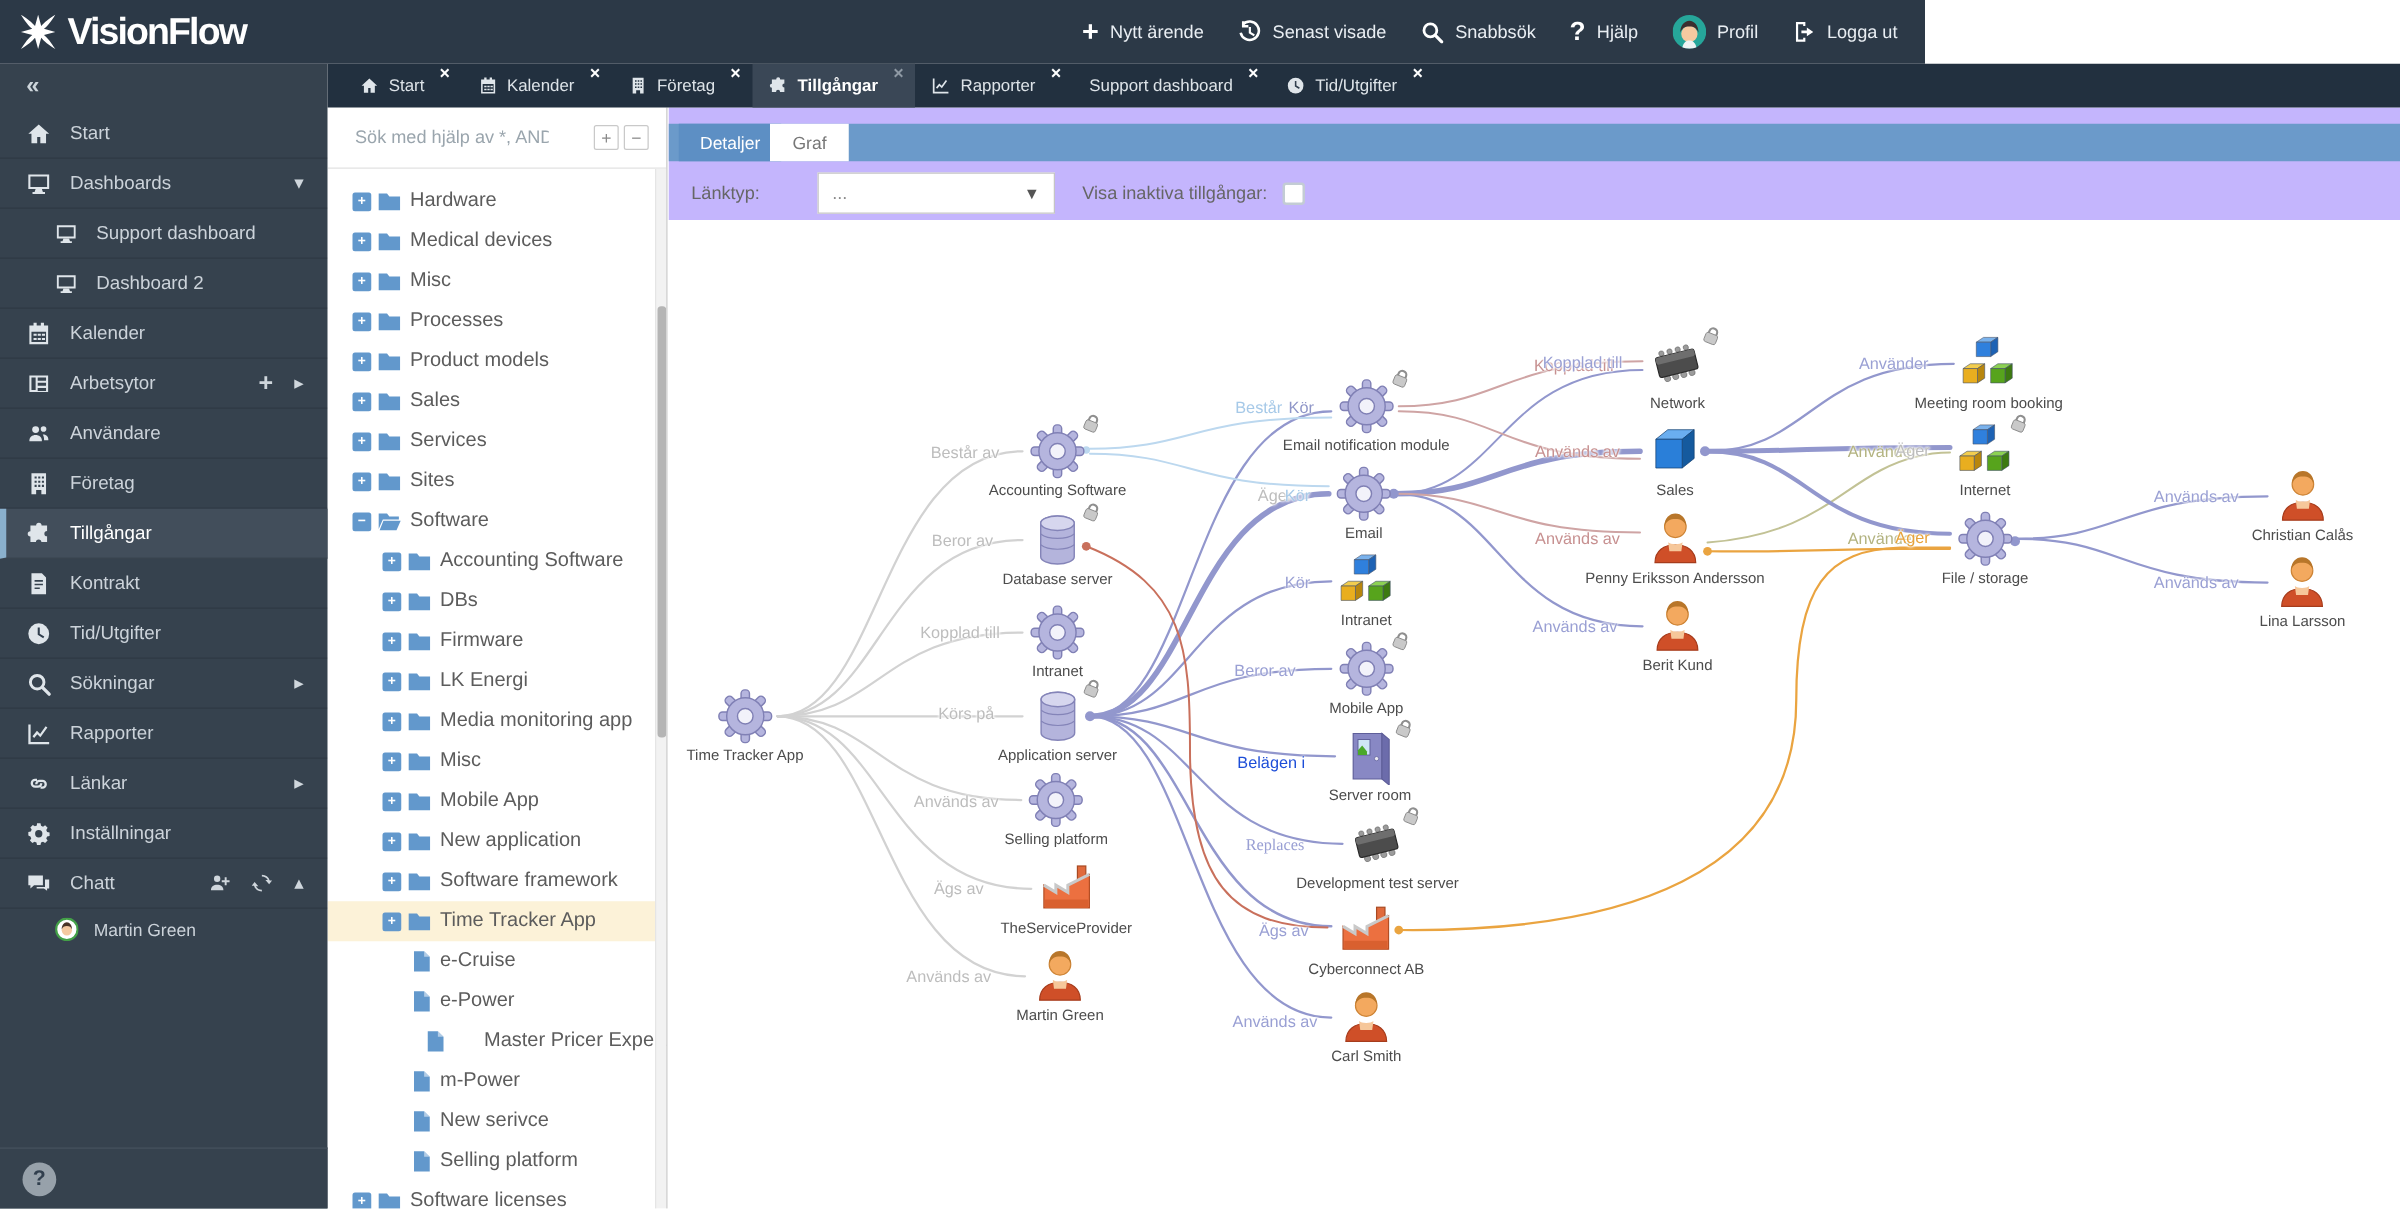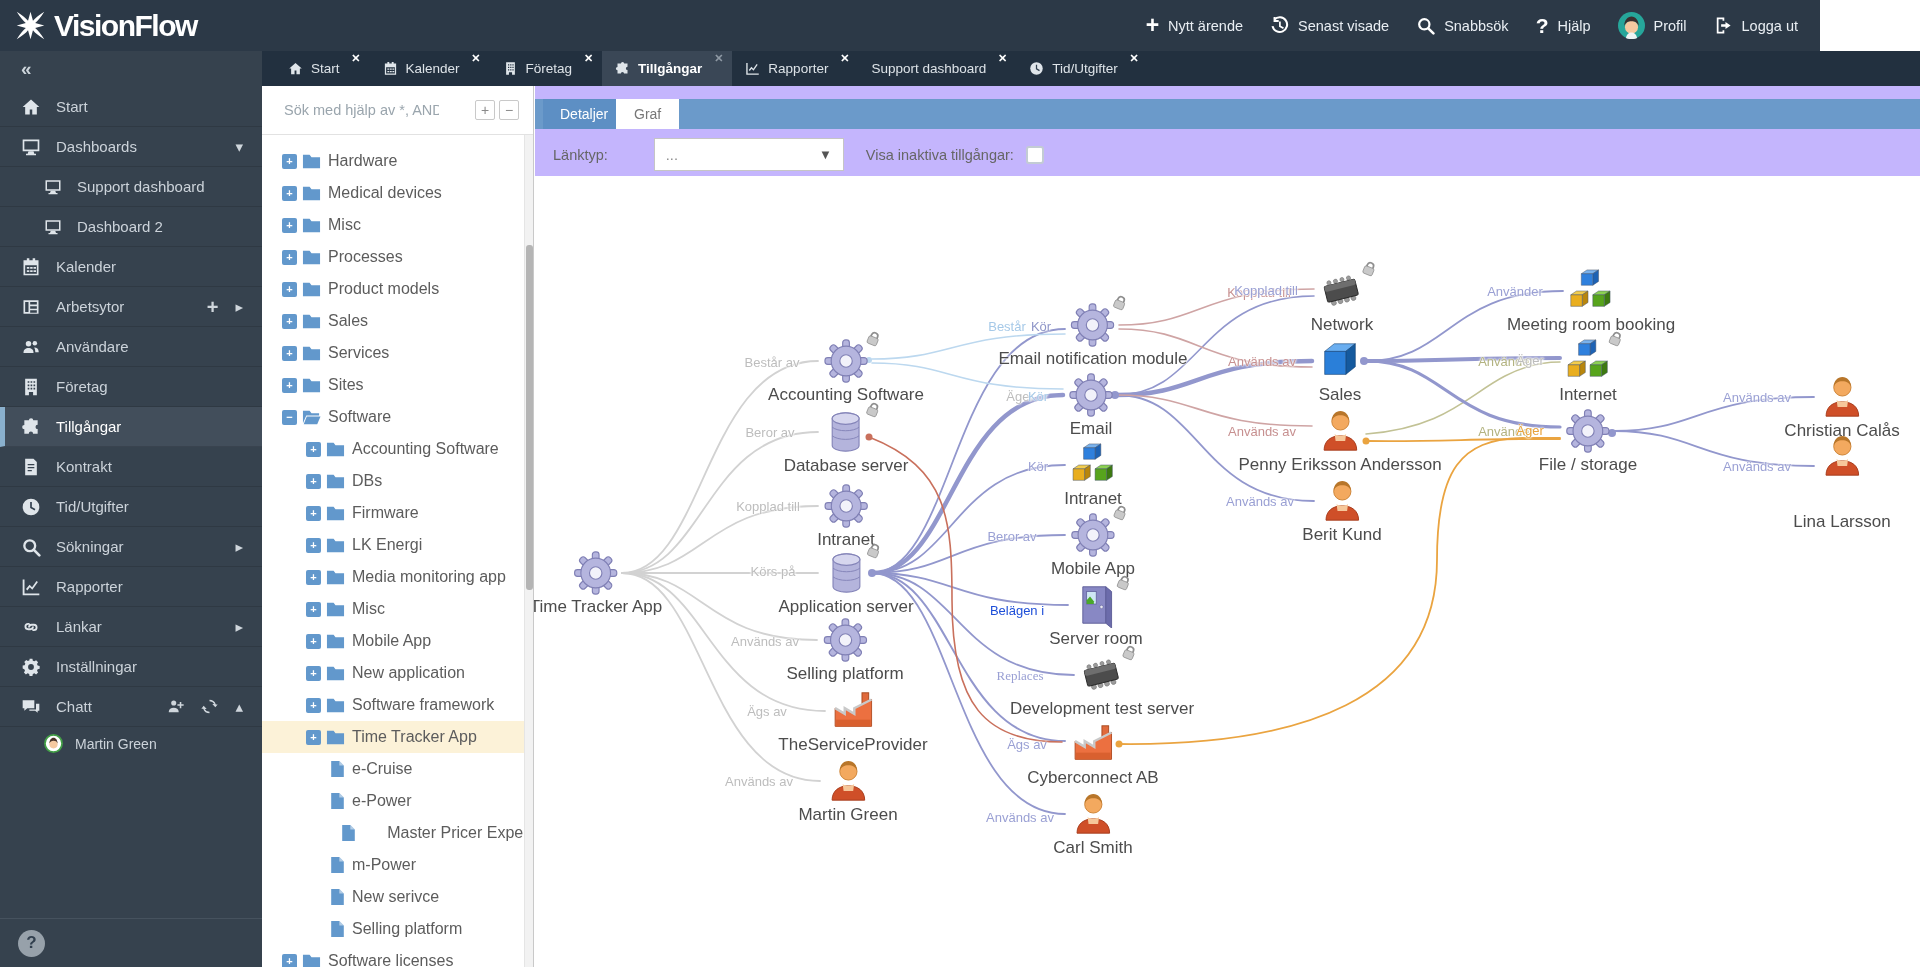--- a/index.html
+++ b/index.html
@@ -1,20 +1,20 @@
 <!DOCTYPE html>
 <html><head>
 <meta charset="utf-8">
 <style>
 * { margin:0; padding:0; box-sizing:border-box; }
 body { font-family:"Liberation Sans", sans-serif; background:#fff; }
 .page { position:relative; width:1920px; height:967px; overflow:hidden; background:#fff; }
 
 
-.topbar { position:absolute; top:0; left:0; width:1820px; height:51px; background:#2c3947; display:flex; align-items:center; z-index:40; }
+.topbar { position:absolute; top:0; left:0; width:1540px; height:51px; background:#2c3947; display:flex; align-items:center; z-index:40; }
 .brand { display:flex; align-items:center; gap:7px; margin-left:14px; color:#fff; cursor:pointer; }
 .brand svg { width:33px; height:33px; fill:#fff; }
 .brand-text { font-size:30px; font-weight:700; letter-spacing:-1.5px; }
 .tb-actions { margin-left:auto; display:flex; align-items:center; gap:27px; padding-right:22px; color:#e9eef3; font-size:14.5px; }
 .tb-a { display:flex; align-items:center; gap:9px; cursor:pointer; white-space:nowrap; }
 .tb-a svg { width:19px; height:19px; fill:#fff; color:#fff; }
 .tb-a svg.av { width:27px; height:27px; }
 .tb-a .glyph { font-size:23px; font-weight:700; line-height:1; color:#fff; }
 .tb-a .glyph.q { font-size:21px; }
 
@@ -73,21 +73,21 @@
 .checkbox { width:18px; height:18px; border:2px solid #c3ccd4; border-radius:3px; margin-left:12px; background:#fff; cursor:pointer; }
 
 
 .graph { position:absolute; inset:0; z-index:5; }
 .graph svg.edges { position:absolute; left:0; top:0; }
 .elabel { position:absolute; transform:translate(-50%,-50%); font-size:13px; white-space:nowrap; z-index:6; text-shadow:0 0 2px #fff, 0 0 2px #fff, 0 0 3px #fff; }
 .gnode { position:absolute; transform:translateX(-50%); display:flex; flex-direction:column; align-items:center; z-index:7; cursor:pointer; }
 .gnode .icw { position:relative; width:46px; height:46px; }
 .gnode .icw svg.main { width:46px; height:46px; }
 .gnode .icw svg.lock { position:absolute; top:-8px; right:-13px; width:17px; height:17px; transform:rotate(22deg); }
-.gnode .nlabel { margin-top:1px; font-size:17px; color:#4c4c4c; white-space:nowrap; text-shadow:0 0 2px #fff, 0 0 2px #fff, 0 0 3px #fff; }
+.gnode .nlabel { margin-top:1px; font-size:12px; color:#4c4c4c; white-space:nowrap; text-shadow:0 0 2px #fff, 0 0 2px #fff, 0 0 3px #fff; }
 </style>
 </head>
 <body>
 
 <svg width="0" height="0" style="position:absolute" aria-hidden="true">
 <defs>
 <symbol id="i-logo" viewBox="0 0 24 24">
         <path d="M2 2c4 2.5 6.5 4.5 8.2 6.6L12 2l1.8 6.6C15.5 6.5 18 4.5 22 2c-2.5 4-4.5 6.5-6.6 8.2L22 12l-6.6 1.8c2.1 1.7 4.1 4.2 6.6 8.2-4-2.5-6.5-4.5-8.2-6.6L12 22l-1.8-6.6C8.5 17.5 6 19.5 2 22c2.5-4 4.5-6.5 6.6-8.2L2 12l6.6-1.8C6.5 8.5 4.5 6 2 2z"></path>
       </symbol>
 <symbol id="i-home" viewBox="0 0 24 24">
@@ -922,21 +922,21 @@
               <use href="#g-gear"></use>
             </svg></div>
           <div class="nlabel">File / storage</div>
         </div>
         <div class="gnode" style="left: 1842px; top: 374px;">
           <div class="icw"><svg class="main">
               <use href="#g-person"></use>
             </svg></div>
           <div class="nlabel">Christian Calås</div>
         </div>
-        <div class="gnode" style="left: 1842px; top: 433px; gap: 32px;">
+        <div class="gnode" style="left: 1842px; top: 443px;">
           <div class="icw"><svg class="main">
               <use href="#g-person"></use>
             </svg></div>
           <div class="nlabel">Lina Larsson</div>
         </div>
       </div>
   </div>
 
 </div>
 

